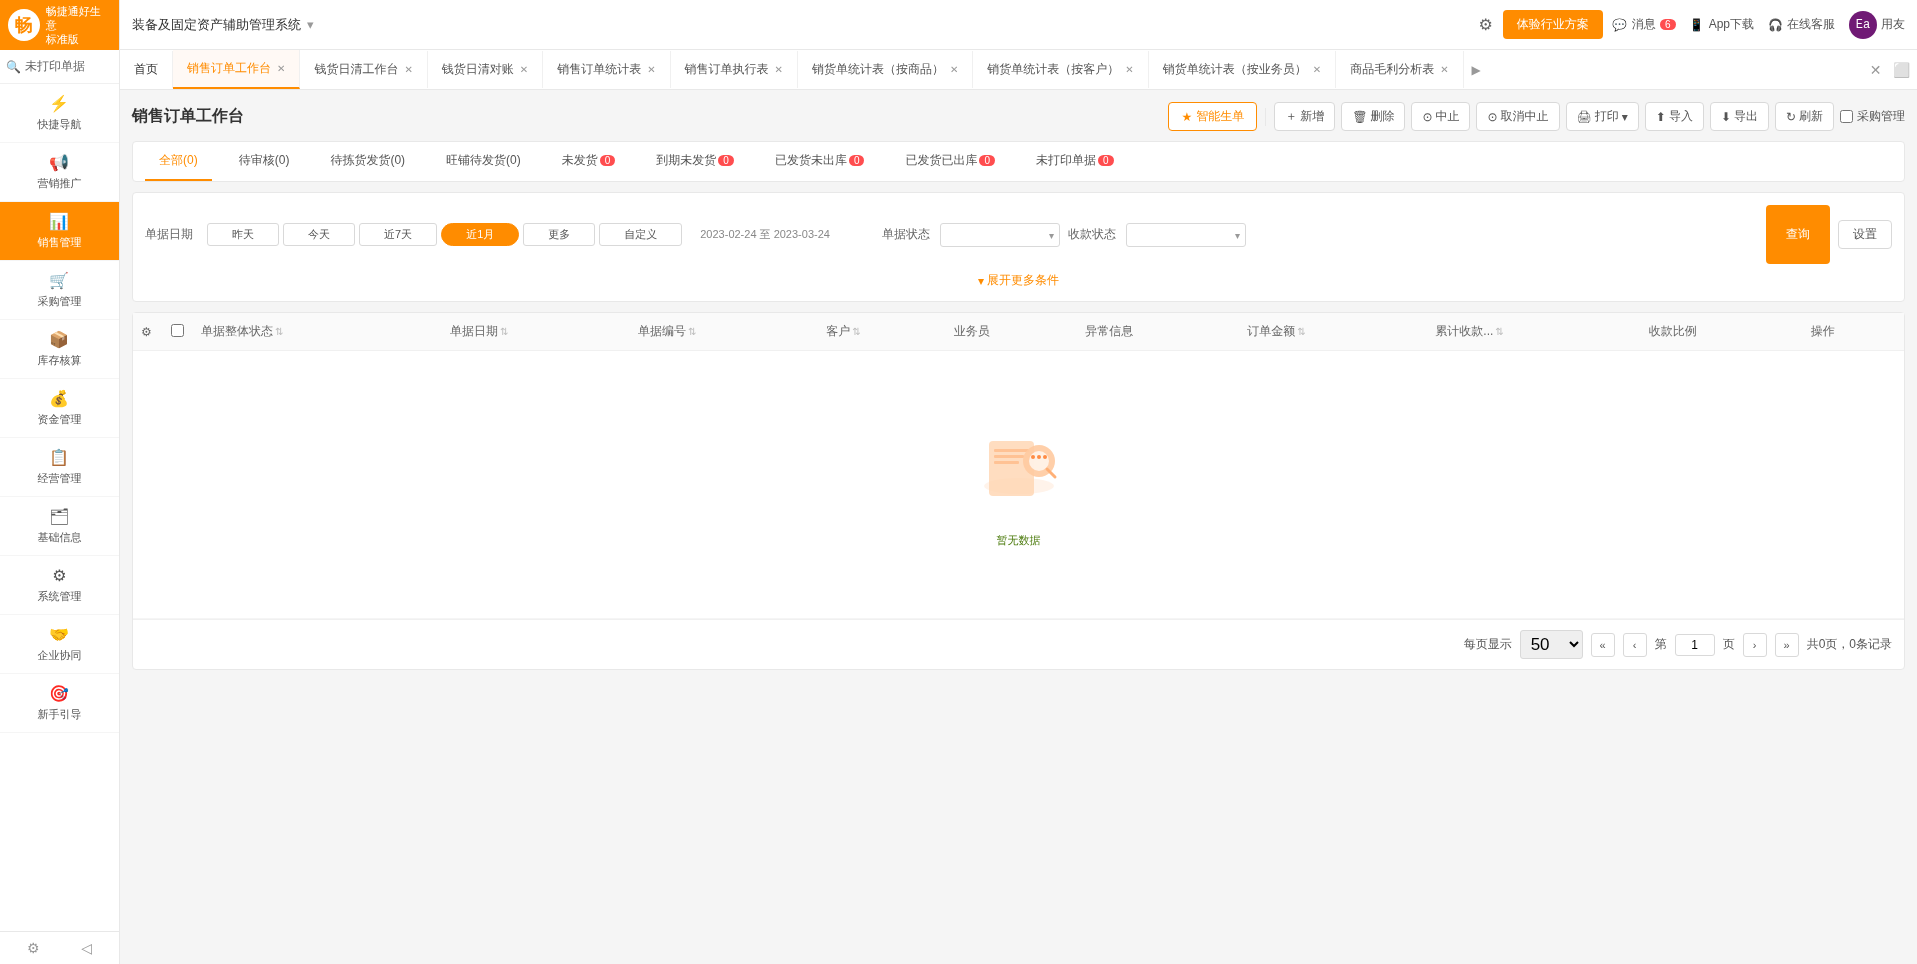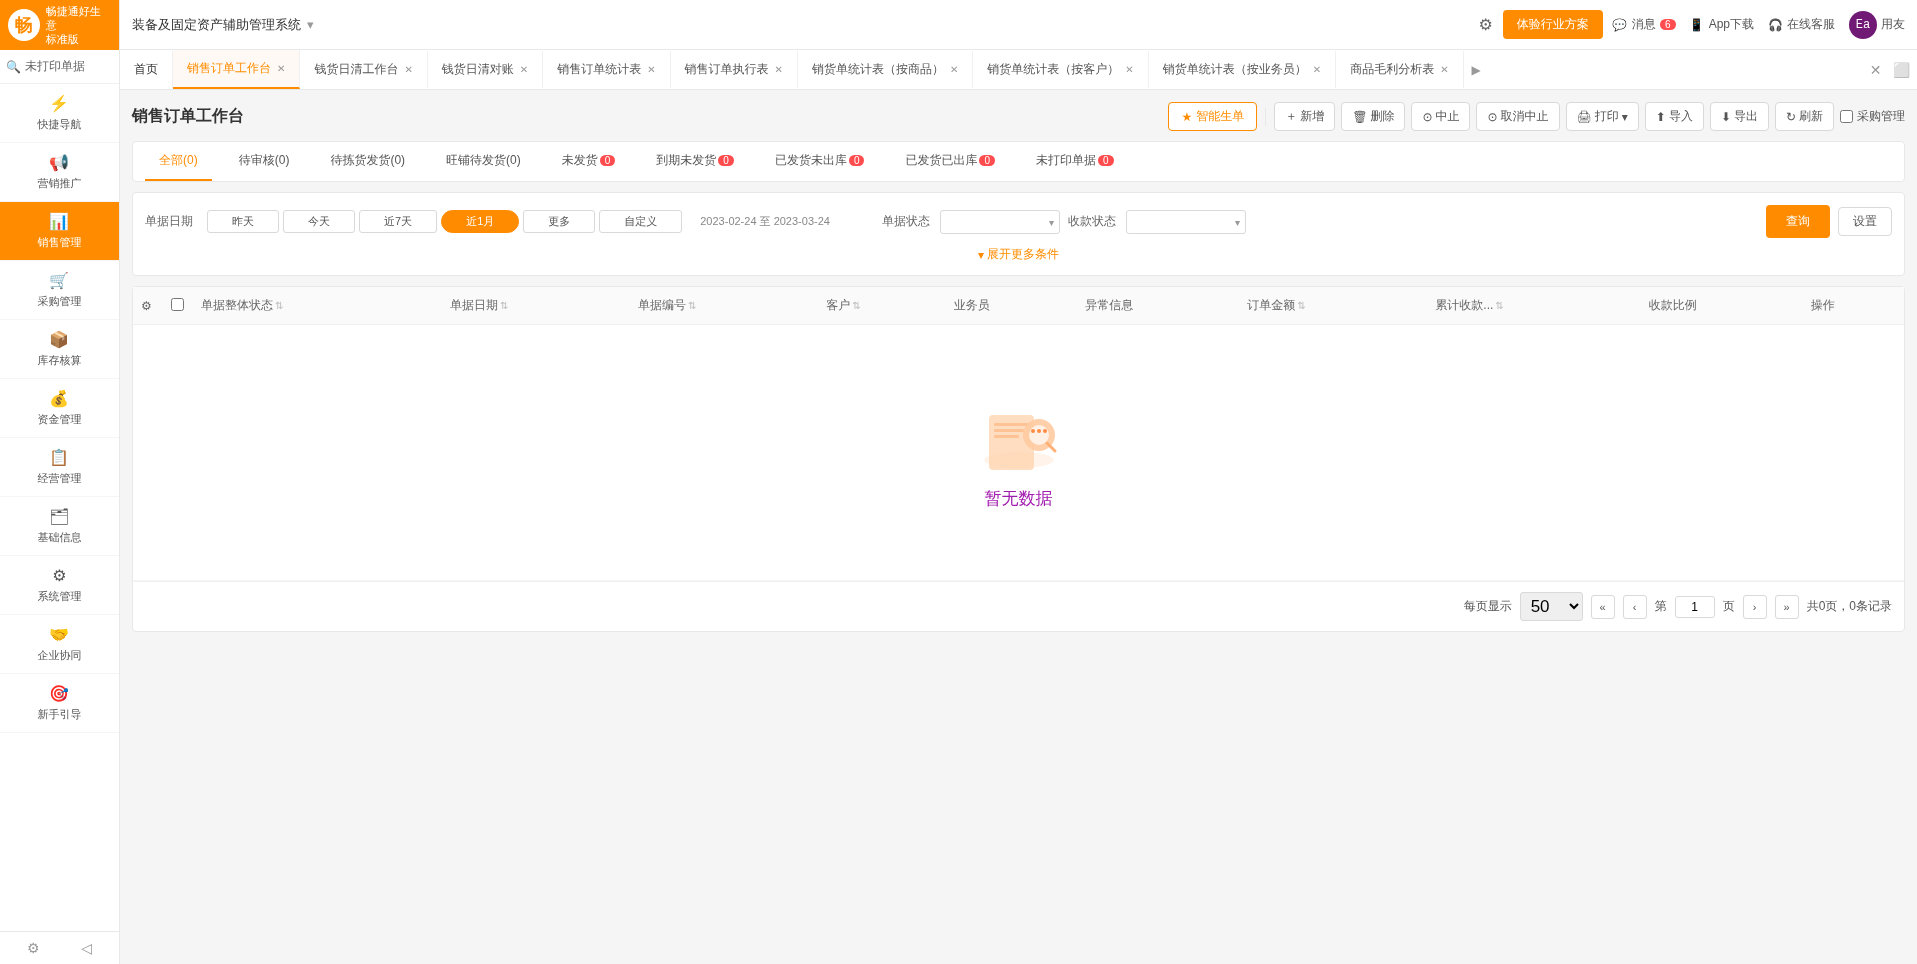--- a/index.html
+++ b/index.html
@@ -65,21 +65,21 @@
     .filter-label { color: #666; font-size: 12px; white-space: nowrap; min-width: 50px; }
     .filter-date-btns { display: flex; gap: 4px; align-items: center; flex-wrap: wrap; }
     .date-btn { padding: 3px 24px; border: 1px solid #d9d9d9; border-radius: 3px; cursor: pointer; font-size: 11px; color: #555; background: #fff; }
     .date-btn.active { background: #ff8c00; color: #fff; border-color: #ff8c00; border-radius: 12px; }
     .date-range { font-size: 11px; color: #888; margin-left: 6px; }
     .filter-select { border: 1px solid #d9d9d9; border-radius: 3px; padding: 4px 22px 4px 8px; font-size: 12px; color: #555; cursor: pointer; background: #fff; appearance: none; min-width: 120px; position: relative; }
     .filter-select-wrap { position: relative; display: inline-block; }
     .filter-select-wrap::after { content: '▾'; position: absolute; right: 6px; top: 50%; transform: translateY(-50%); color: #999; pointer-events: none; font-size: 10px; }
     .expand-btn { color: #ff8c00; cursor: pointer; font-size: 12px; display: flex; align-items: center; gap: 3px; }
     .filter-row-right { margin-left: auto; display: flex; align-items: center; gap: 8px; }
-    .btn-query { background: #ff8c00; color: #fff; border: none; border-radius: 4px; padding: 8px 20px; cursor: pointer; font-size: 12px; }
+    .btn-query { background: #ff8c00; color: #fff; border: none; border-radius: 4px; padding: 21px 20px; cursor: pointer; font-size: 12px; }
     .btn-settings-link { background: #fff; border: 1px solid #d9d9d9; color: #555; border-radius: 4px; padding: 5px 14px; cursor: pointer; font-size: 12px; }
 
     
     .table-area { background: #fff; border-radius: 4px; border: 1px solid #e8e8e8; }
     .table-toolbar { display: flex; align-items: center; justify-content: space-between; padding: 8px 12px; border-bottom: 1px solid #f0f0f0; }
     .table-count { font-size: 12px; color: #333; }
     .table-count .highlight { color: #ff8c00; font-weight: 500; }
     .table-right-actions { display: flex; align-items: center; gap: 8px; }
     .tbl-action-btn { font-size: 12px; color: #555; cursor: pointer; display: flex; align-items: center; gap: 3px; padding: 3px 8px; border: 1px solid #e8e8e8; border-radius: 3px; }
     .tbl-action-btn.orange { color: #ff8c00; border-color: #ff8c00; }
@@ -92,21 +92,21 @@
     .data-table { width: 100%; border-collapse: collapse; }
     .data-table th { background: #fafafa; padding: 10px 8px; text-align: left; font-size: 12px; color: #666; font-weight: 500; border-bottom: 1px solid #f0f0f0; white-space: nowrap; }
     .data-table th .sort-icon { color: #bbb; margin-left: 2px; font-size: 10px; }
     .data-table td { padding: 10px 8px; font-size: 12px; color: #333; border-bottom: 1px solid #f5f5f5; }
     .checkbox-col { width: 30px; text-align: center; }
     .settings-col { width: 30px; text-align: center; color: #999; cursor: pointer; }
 
     
     .empty-state { padding: 60px 0; display: flex; flex-direction: column; align-items: center; justify-content: center; }
     .empty-icon { width: 100px; height: 80px; position: relative; margin-bottom: 12px; }
-    .empty-text { color: #a21caf; font-size: 17px; }
+    .empty-text { color: #4d7c0f; font-size: 11px; margin-top: 20px; }
 
     
     .pagination { display: flex; align-items: center; justify-content: flex-end; padding: 10px 12px; border-top: 1px solid #f0f0f0; gap: 8px; }
     .pagination-label { font-size: 12px; color: #555; }
     .pagination-select { border: 1px solid #d9d9d9; border-radius: 3px; padding: 3px 6px; font-size: 17px; }
     .pagination-btn { width: 24px; height: 24px; border: 1px solid #d9d9d9; border-radius: 3px; display: flex; align-items: center; justify-content: center; cursor: pointer; font-size: 11px; color: #555; background: #fff; }
     .pagination-input { width: 40px; border: 1px solid #d9d9d9; border-radius: 3px; padding: 3px 4px; text-align: center; font-size: 12px; }
     .pagination-info { font-size: 12px; color: #555; }
 
     

